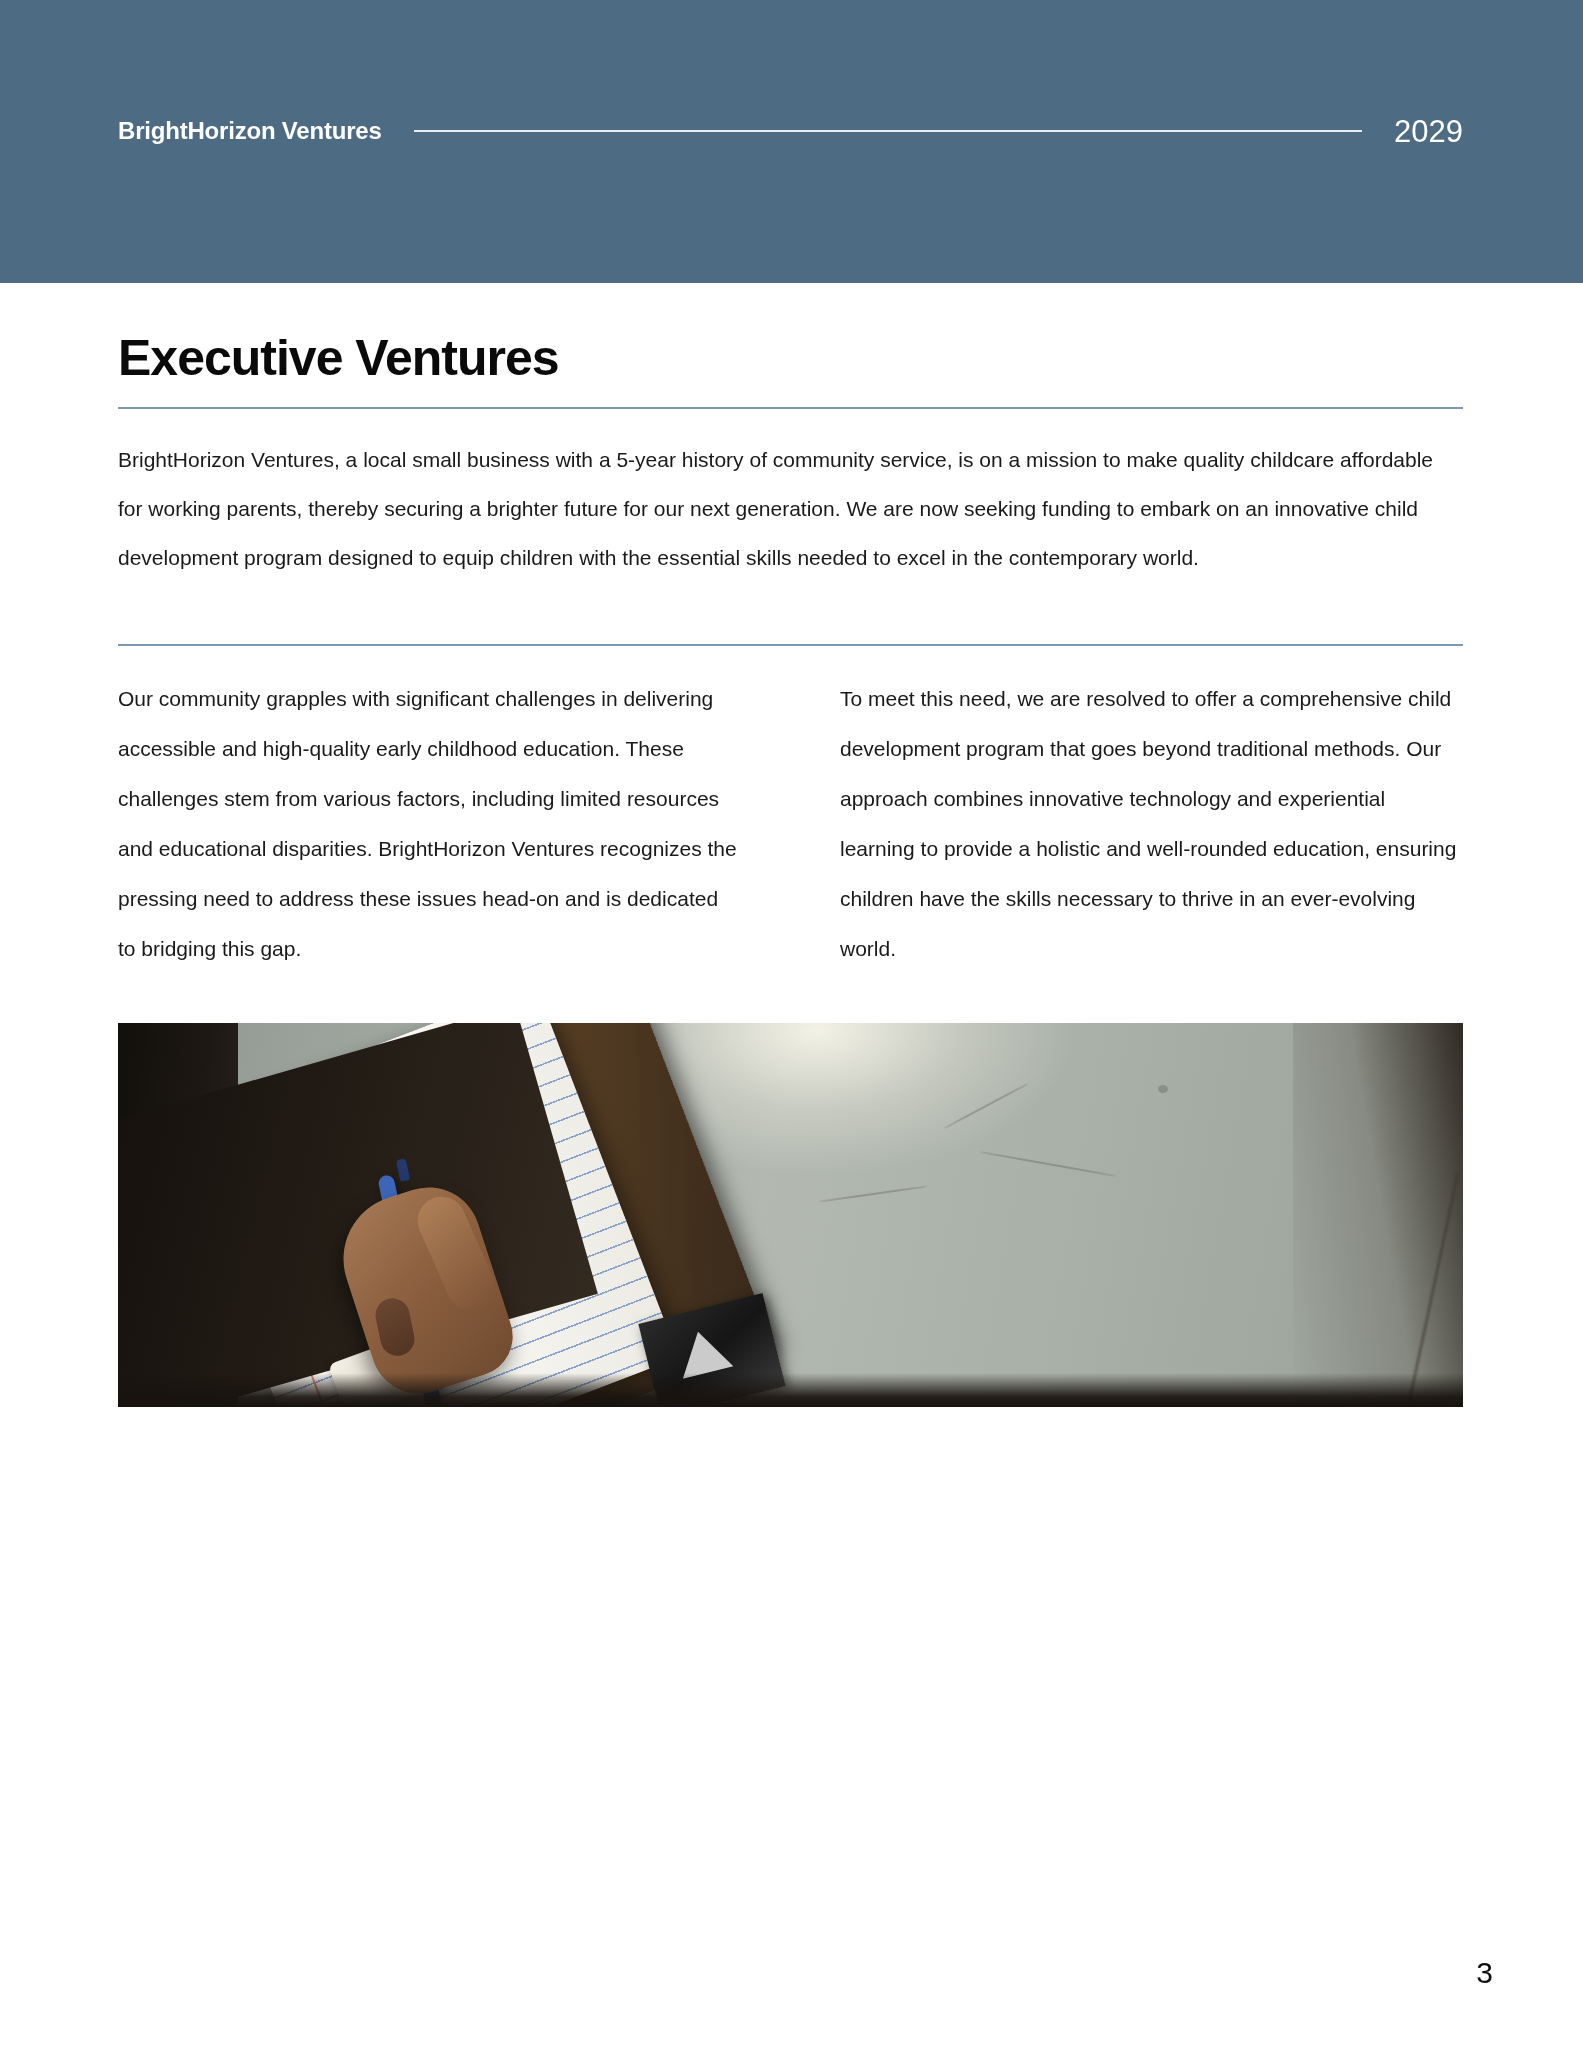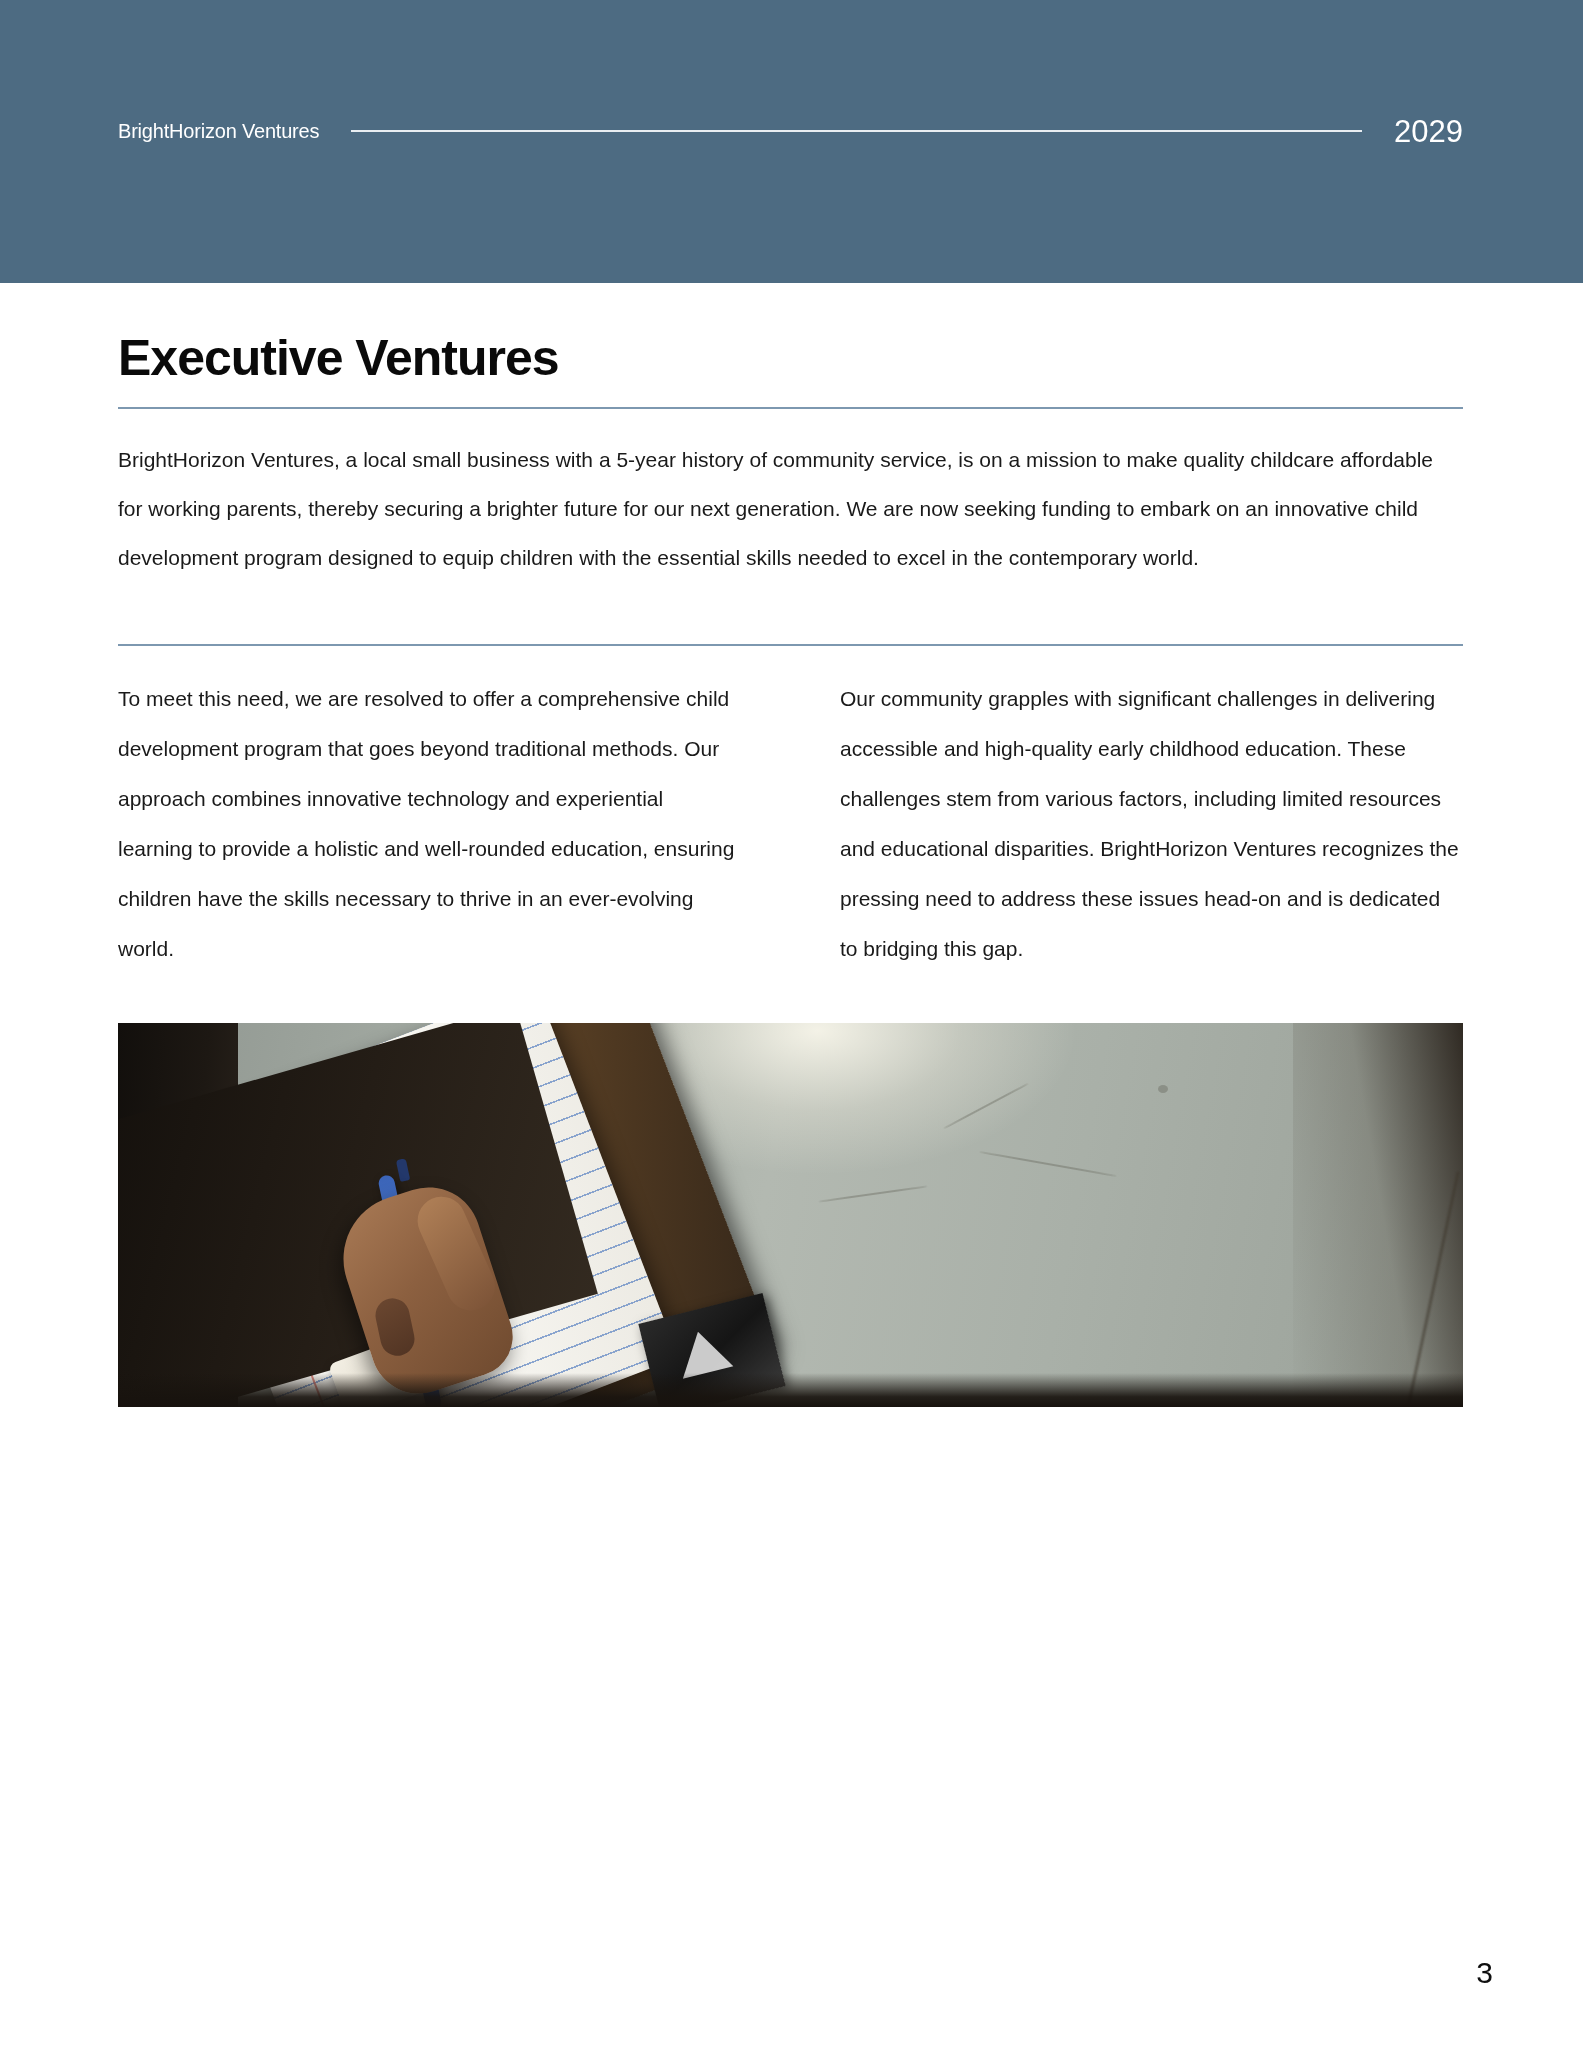--- a/index.html
+++ b/index.html
@@ -33,22 +33,22 @@
     left: 118px;
     right: 120px;
     top: 108px;
     height: 46px;
     display: flex;
     align-items: center;
     gap: 0;
   }
 
   .brand-name {
-    font-size: 20px;
-    font-weight: normal;
+    font-size: 24px;
+    font-weight: bold;
     color: #ffffff;
     letter-spacing: -0.2px;
     white-space: nowrap;
     line-height: 1;
     text-align: right;
   }
 
   .header-rule {
     flex: 1 1 auto;
     height: 2px;
@@ -371,24 +371,24 @@
 
   </section>
 
   <section>
     <div id="need-title-wrap">
       <div class="section-rule"></div>
     </div>
 
     <div class="two-col">
       <div class="col">
-        <p class="body-text">To meet this need, we are resolved to offer a comprehensive child development program that goes beyond traditional methods. Our approach combines innovative technology and experiential learning to provide a holistic and well-rounded education, ensuring children have the skills necessary to thrive in an ever-evolving world.</p>
+        <p class="body-text">Our community grapples with significant challenges in delivering accessible and high-quality early childhood education. These challenges stem from various factors, including limited resources and educational disparities. BrightHorizon Ventures recognizes the pressing need to address these issues head-on and is dedicated to bridging this gap.</p>
       </div>
       <div class="col">
-        <p class="body-text">Our community grapples with significant challenges in delivering accessible and high-quality early childhood education. These challenges stem from various factors, including limited resources and educational disparities. BrightHorizon Ventures recognizes the pressing need to address these issues head-on and is dedicated to bridging this gap.</p>
+        <p class="body-text">To meet this need, we are resolved to offer a comprehensive child development program that goes beyond traditional methods. Our approach combines innovative technology and experiential learning to provide a holistic and well-rounded education, ensuring children have the skills necessary to thrive in an ever-evolving world.</p>
       </div>
     </div>
   </section>
 
   <figure class="photo-frame">
     <div class="photo-scene"></div>
     <div class="dark-left"></div>
     <div class="table-edge"></div>
     <div class="table-edge-line"></div>
 

